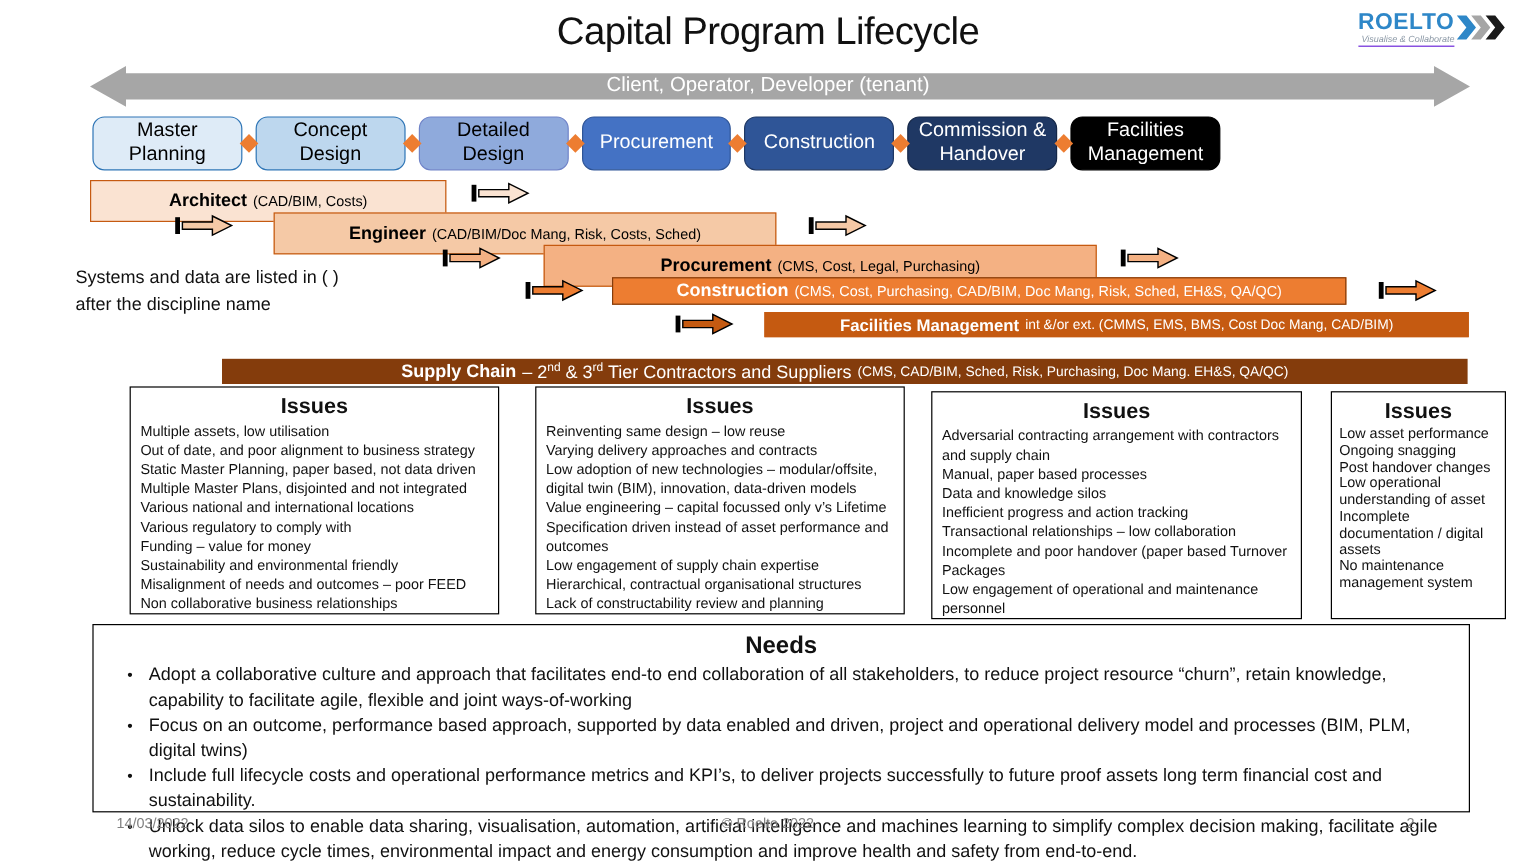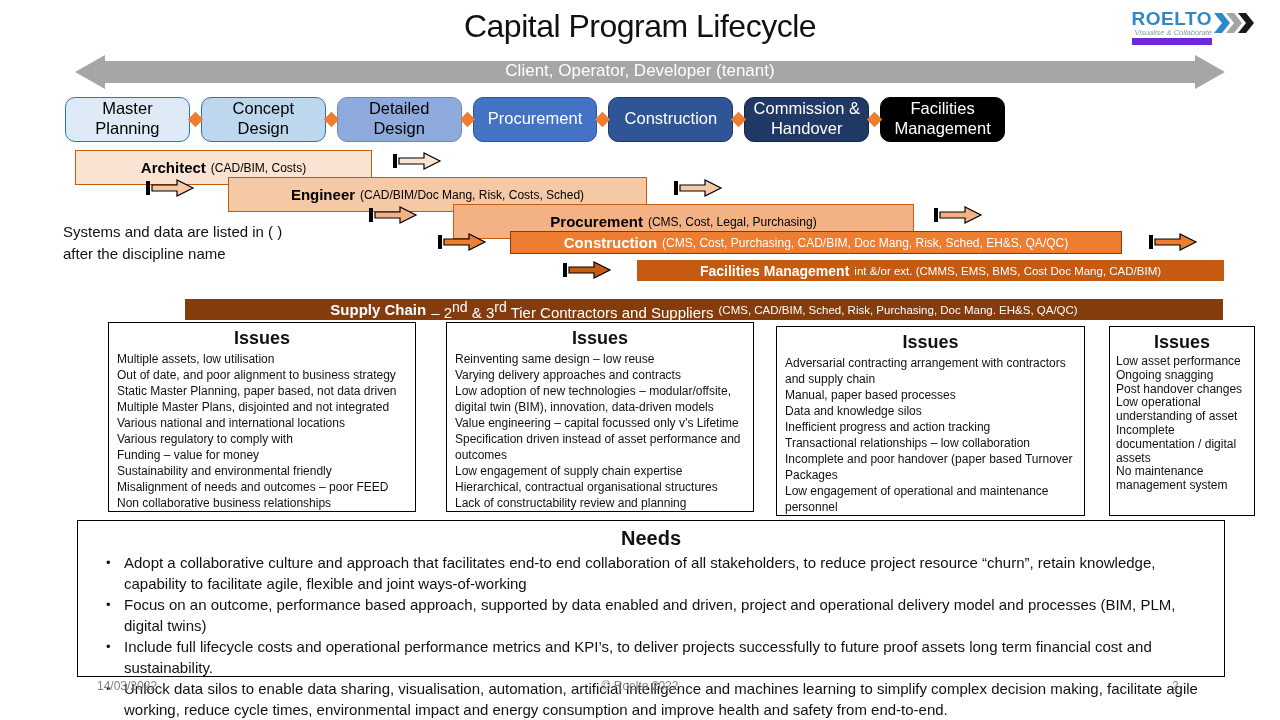--- a/index.html
+++ b/index.html
@@ -5,43 +5,43 @@
   html,body{margin:0;padding:0;background:#e8e8e8;}
   .slide{position:relative;width:1280px;height:720px;background:#ffffff;
          font-family:"Liberation Sans",sans-serif;overflow:hidden;margin:0 auto;color:#111;}
 
   
   .title{position:absolute;top:8px;left:0;right:0;text-align:center;
          font-size:32px;letter-spacing:-0.5px;color:#111;}
   .logo{position:absolute;top:10px;right:22px;display:flex;align-items:flex-start;}
   .logo-text{text-align:right;}
   .logo-name{font-weight:bold;font-size:19px;color:#2e87c8;letter-spacing:0.5px;line-height:18px;}
-  .logo-tag{font-size:7.5px;font-style:italic;color:#8a97a5;border-bottom:7px solid #6d28d9;padding-bottom:1px;}
+  .logo-tag{font-size:7.5px;font-style:italic;color:#8a97a5;border-bottom:1px solid #6d28d9;padding-bottom:1px;}
   .logo-chev{margin-left:2px;margin-top:1px;}
 
   
   .client-arrow{position:absolute;left:73px;top:53px;width:1154px;height:38px;}
   .client-arrow-label{position:absolute;left:0;right:0;top:61px;text-align:center;
          color:#ffffff;font-size:17px;}
 
   
-  .phases{position:absolute;left:65px;top:96px;width:940px;height:46px;
+  .phases{position:absolute;left:77px;top:96px;width:940px;height:46px;
           display:flex;justify-content:flex-start;align-items:center;}
   .phase{width:141px;height:45px;border-radius:10px;border:1.5px solid #2e75b6;
          display:flex;align-items:center;justify-content:center;text-align:center;
          font-size:16.5px;line-height:1.2;box-sizing:border-box;padding:2px 4px;}
   .diamond{width:11px;height:11px;background:#ed7d31;transform:rotate(45deg);flex:0 0 auto;}
 
   
   .dbar{position:absolute;height:35px;border:1.5px solid #c55a11;box-sizing:border-box;
         display:flex;align-items:center;justify-content:center;white-space:nowrap;}
   .dname{font-weight:bold;font-size:15px;}
   .dsys{font-size:12px;margin-left:5px;}
   .dmid{font-size:15px;margin-left:5px;}
-  .dmid sup{font-size:14px;}
+  .dmid sup{font-size:10px;}
   .barrow{position:absolute;}
 
   .note{position:absolute;left:63px;top:221px;font-size:15px;line-height:1.45;color:#111;}
 
   
   .ibox{position:absolute;border:1px solid #000;background:#fff;box-sizing:border-box;margin-left:31px;}
   .ihead{text-align:center;font-weight:bold;font-size:18px;margin:5px 0 2px 0;}
   .ilist{padding:0 8px;font-size:12px;line-height:16px;}
   .ilist.tight{line-height:13.8px;font-size:12px;padding:0 6px;}
   .nbox{position:absolute;border:1px solid #000;background:#fff;box-sizing:border-box;}

